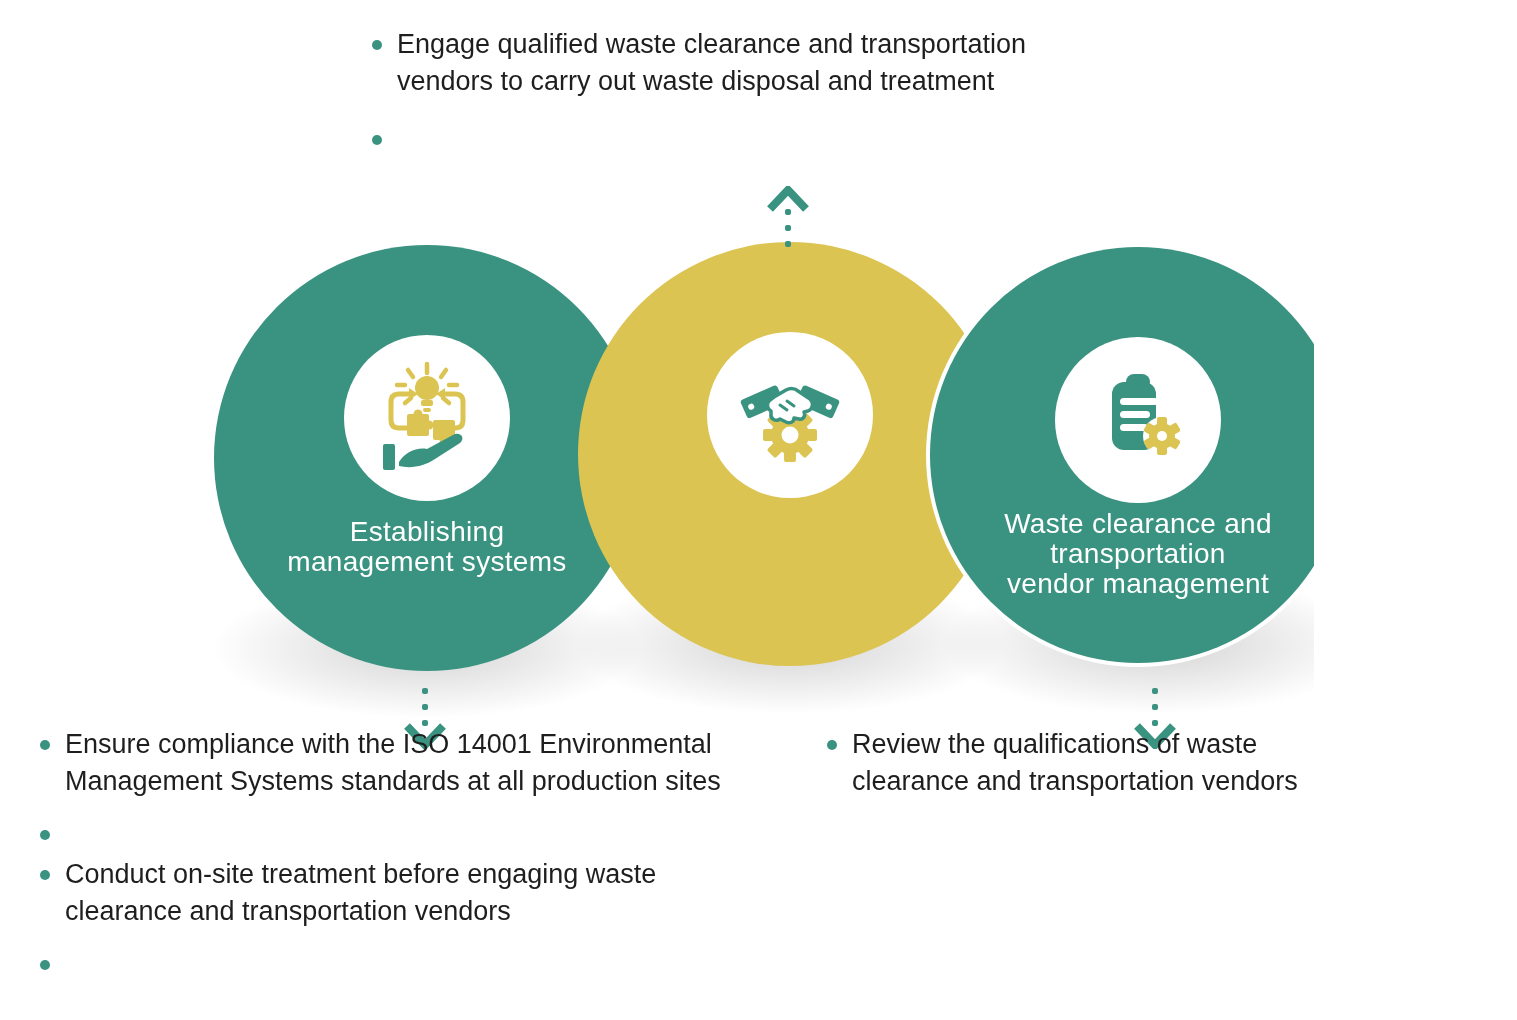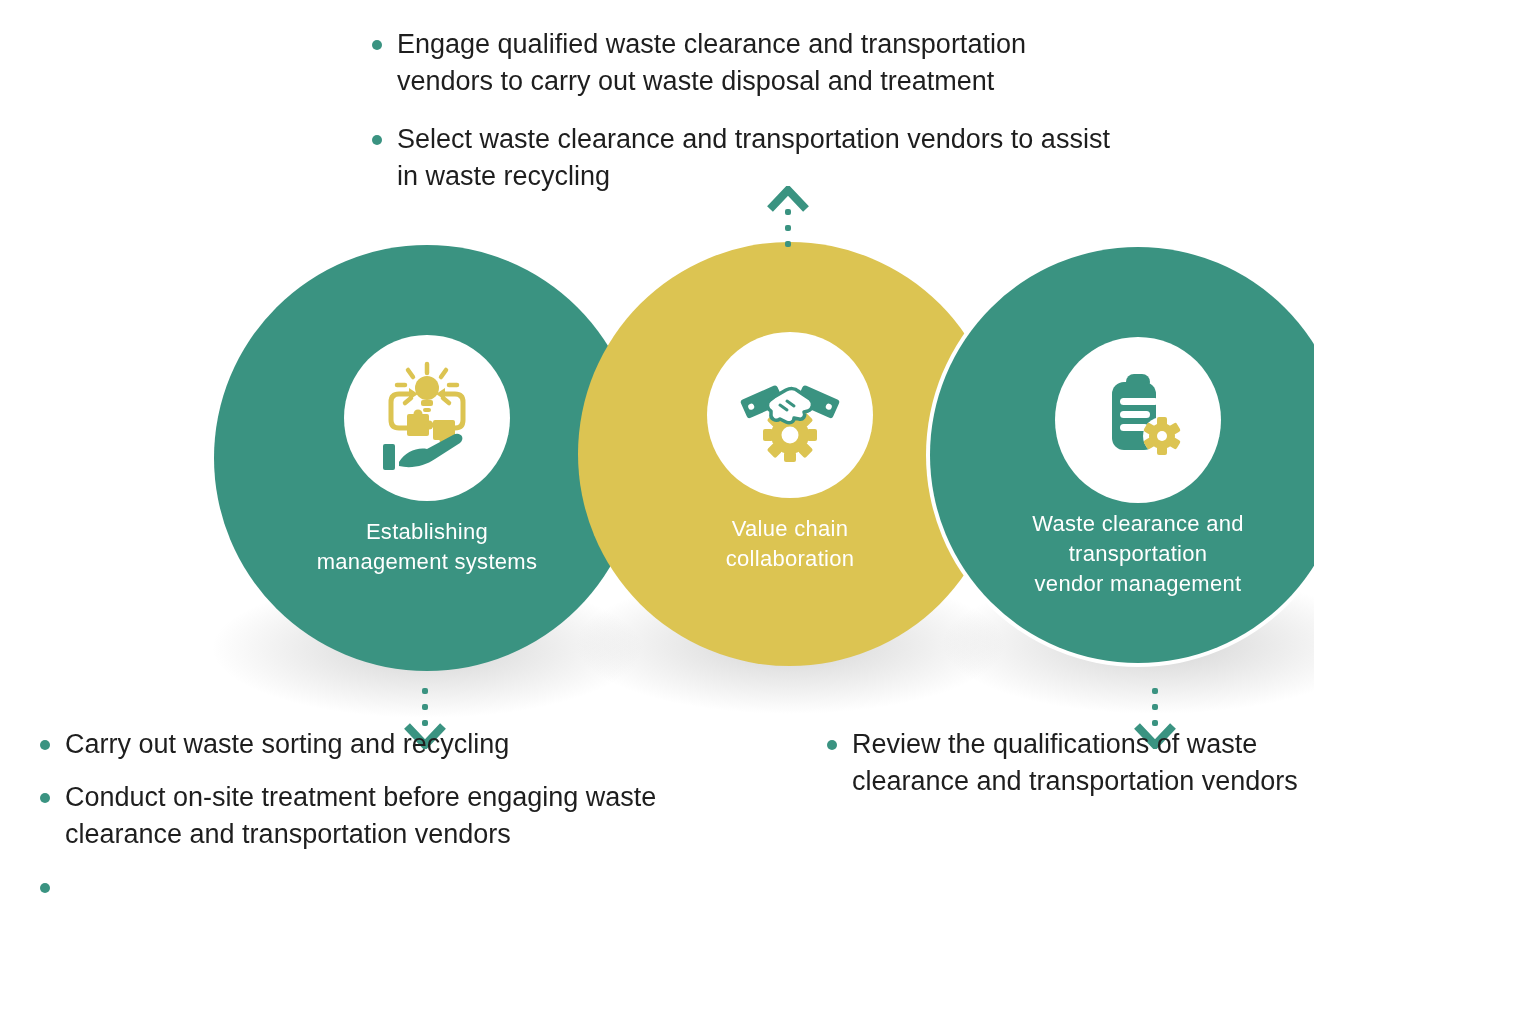--- a/index.html
+++ b/index.html
@@ -33,21 +33,21 @@
   #circle-1{left:214px;top:245px;width:426px;height:426px;z-index:1;}
   #circle-2{left:578px;top:242px;width:424px;height:424px;z-index:2;}
   #circle-3{left:930px;top:247px;width:416px;height:416px;z-index:3;box-shadow:0 0 0 4px #fff;}
   .icon-badge{
     position:absolute;left:50%;transform:translateX(-50%);top:90px;
     width:166px;height:166px;border-radius:50%;background:#fff;
     display:flex;align-items:center;justify-content:center;
   }
   .circle-label{
     position:absolute;left:0;width:100%;text-align:center;color:#fff;
-    font-size:22px;line-height:30px;white-space:pre-line;letter-spacing:.3px;
+    font-size:28px;line-height:30px;white-space:pre-line;letter-spacing:.3px;
   }
   #circle-1 .circle-label{top:272px;}
   #circle-2 .circle-label{top:272px;}
   #circle-3 .circle-label{top:262px;}
 
   
   .circle-shadow{
     position:absolute;z-index:0;width:430px;height:140px;border-radius:50%;
     background:radial-gradient(closest-side, rgba(110,110,110,.30), rgba(110,110,110,0));
   }
@@ -78,22 +78,20 @@
 <div class="canvas">
 
   <ul class="bullet-list" id="top-list">
       <li>
         <span class="bullet-dot"></span>
         <span class="bullet-text">Engage qualified waste clearance and transportation
 vendors to carry out waste disposal and treatment</span>
       </li>
       <li>
         <span class="bullet-dot"></span>
-        <span class="bullet-text">Select waste clearance and transportation vendors to assist
-in waste recycling</span>
       </li>
     </ul>
 
   <div class="circle-shadow" id="shadow-1"></div>
   <div class="circle-shadow" id="shadow-2"></div>
   <div class="circle-shadow" id="shadow-3"></div>
 
   <div class="dotted-arrow arrow-up" id="arrow-up-middle">
     <svg width="44" height="26" viewBox="0 0 44 26">
         <polyline class="chev" points="4,23 22,4 40,23"></polyline>
@@ -168,22 +166,20 @@
           <circle class="ic-w" cx="100" cy="46" r="3"></circle>
         </g>
 
         <path class="ic-w st-t" stroke-width="3.5" stroke-linejoin="round" d="M44,42 L56,35 C60,33 65,33 68,36 L80,44 C84,48 83,54 78,56 L74,57 C76,61 73,65 69,64 L64,63 C64,67 60,69 56,67 L50,64 C46,67 40,64 41,59 L41,56 C37,54 36,48 40,45 Z"></path>
         <g class="st-t" fill="none" stroke-width="3" stroke-linecap="round">
           <path d="M57,46 l7,5"></path>
           <path d="M50,50 l7,5"></path>
         </g>
       </svg>
     </div>
-    <div class="circle-label">Value chain
-collaboration</div>
   </div>
 
   <div class="big-circle teal" id="circle-3">
     <div class="icon-badge">
       <svg width="120" height="120" viewBox="0 0 120 120">
         <rect class="ic-t" x="48" y="14" width="24" height="16" rx="8"></rect>
         <rect class="ic-t" x="34" y="22" width="44" height="68" rx="12"></rect>
         <rect class="ic-w" x="42" y="38" width="38" height="7" rx="3.5"></rect>
         <rect class="ic-w" x="42" y="51" width="30" height="7" rx="3.5"></rect>
         <rect class="ic-w" x="42" y="64" width="28" height="7" rx="3.5"></rect>
@@ -220,21 +216,25 @@
     <span class="arrow-dot"></span>
     <span class="arrow-dot"></span>
     <svg width="44" height="26" viewBox="0 0 44 26">
         <polyline class="chev" points="4,3 22,22 40,3"></polyline>
       </svg>
   </div>
 
   <ul class="bullet-list" id="bottom-left-list">
       <li>
         <span class="bullet-dot"></span>
-        <span class="bullet-text">Carry out waste sorting and recycling</span>
+        <span class="bullet-text">Ensure compliance with the ISO 14001 Environmental
+Management Systems standards at all production sites</span>
+      </li>
+      <li>
+        <span class="bullet-dot"></span>
       </li>
       <li>
         <span class="bullet-dot"></span>
         <span class="bullet-text">Conduct on-site treatment before engaging waste
 clearance and transportation vendors</span>
       </li>
       <li>
         <span class="bullet-dot"></span>
       </li>
     </ul>

